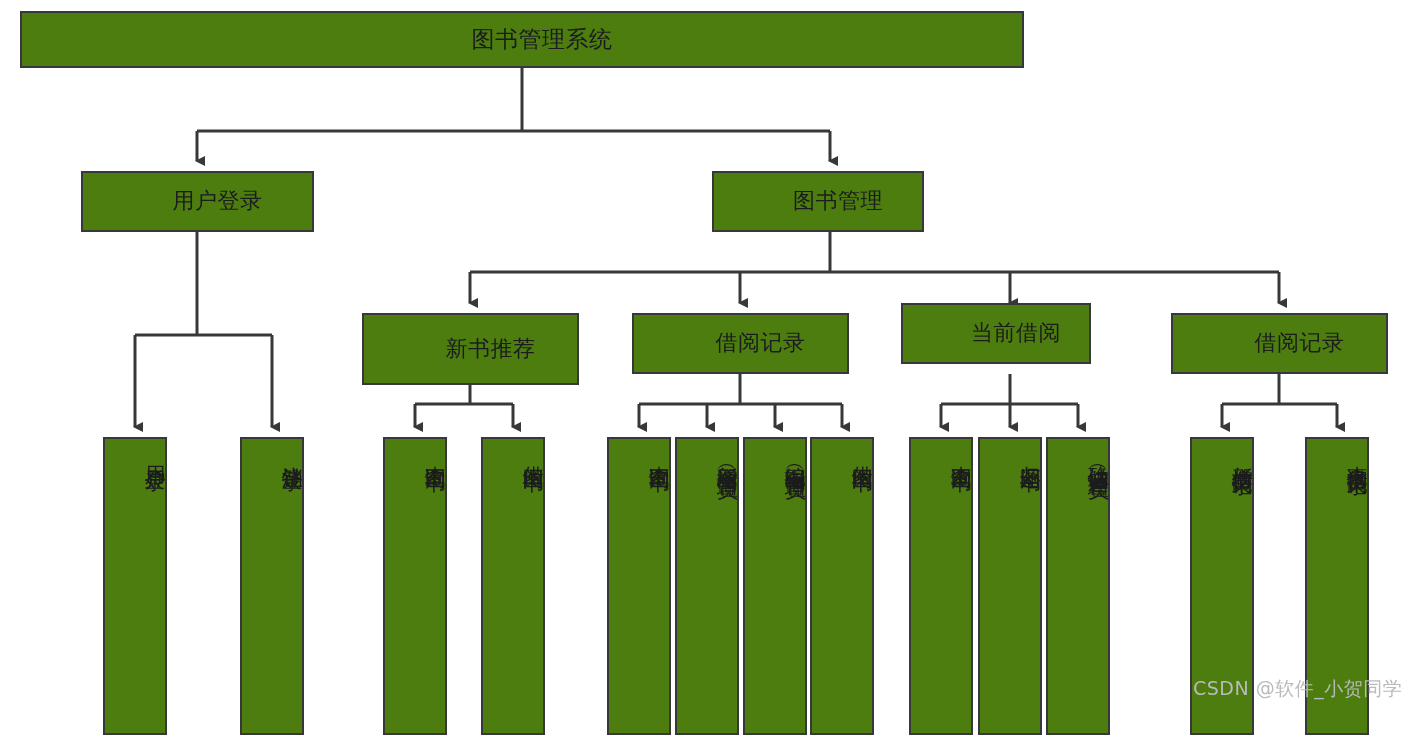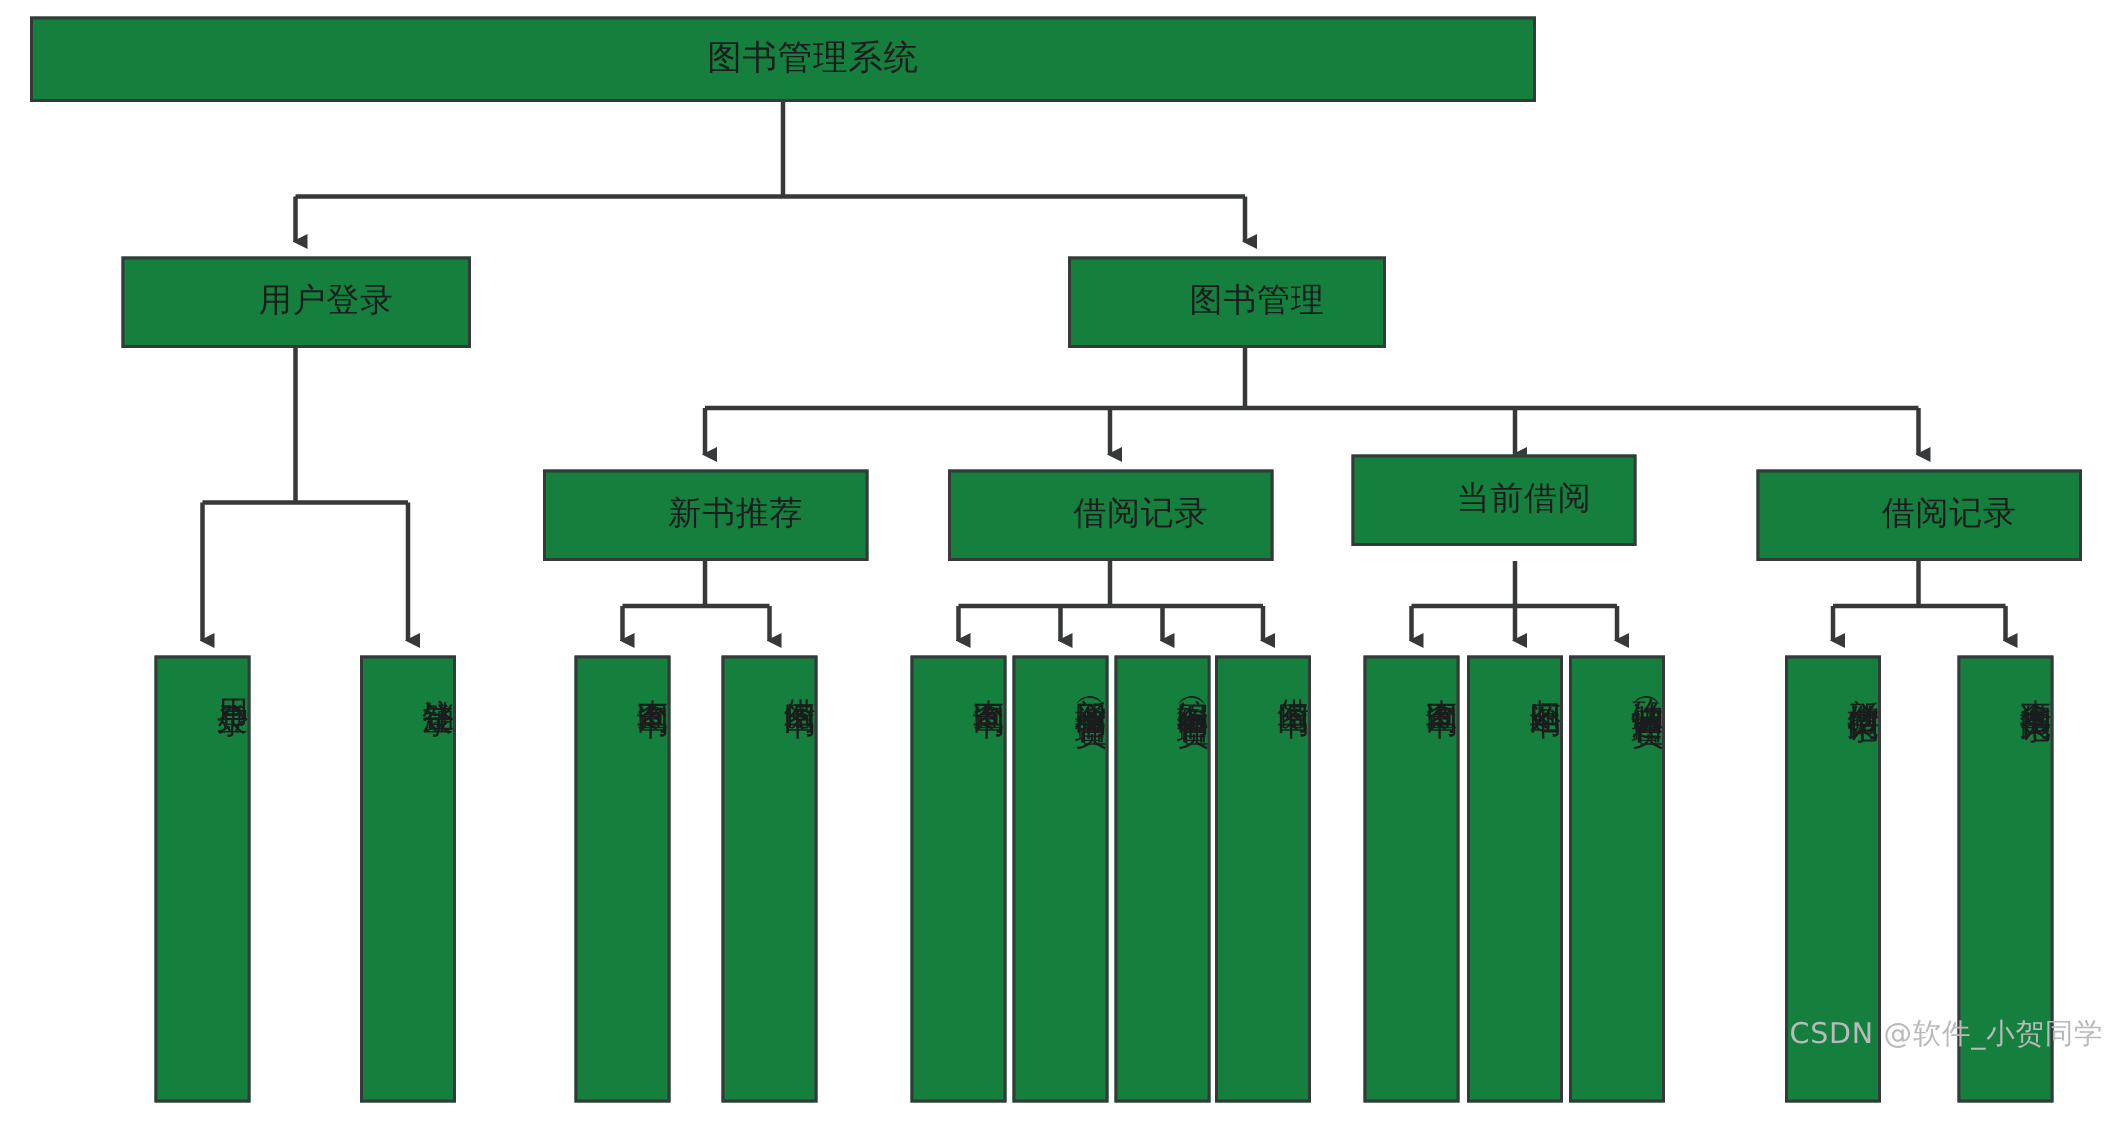--- a/index.html
+++ b/index.html
@@ -12,21 +12,21 @@
     background:#ffffff;
     overflow:hidden;
   }
   #edges{
     position:absolute;left:0;top:0;width:1405px;height:747px;
     pointer-events:none;
   }
   .node{
     position:absolute;
     box-sizing:border-box;
-    background:#15803d;
+    background:#4d7c0f;
     border:2px solid #36383a;
     display:flex;
     align-items:center;
     justify-content:center;
     color:#1b1c1d;
     z-index:2;
     padding-left:40px;
   }
   .node .lbl{
     display:block;
@@ -123,21 +123,21 @@
     <span class="lbl">图书管理系统</span>
   </div>
 
   <div class="node horiz" style="left:81px;top:171px;width:233px;height:61px;">
     <span class="lbl">用户登录</span>
   </div>
   <div class="node horiz" style="left:712px;top:171px;width:212px;height:61px;">
     <span class="lbl">图书管理</span>
   </div>
 
-  <div class="node horiz" style="left:362px;top:313px;width:217px;height:61px;">
+  <div class="node horiz" style="left:362px;top:313px;width:217px;height:72px;">
     <span class="lbl">新书推荐</span>
   </div>
   <div class="node horiz" style="left:632px;top:313px;width:217px;height:61px;">
     <span class="lbl">借阅记录</span>
   </div>
   <div class="node horiz" style="left:901px;top:303px;width:190px;height:61px;">
     <span class="lbl">当前借阅</span>
   </div>
   <div class="node horiz" style="left:1171px;top:313px;width:217px;height:61px;">
     <span class="lbl">借阅记录</span>

